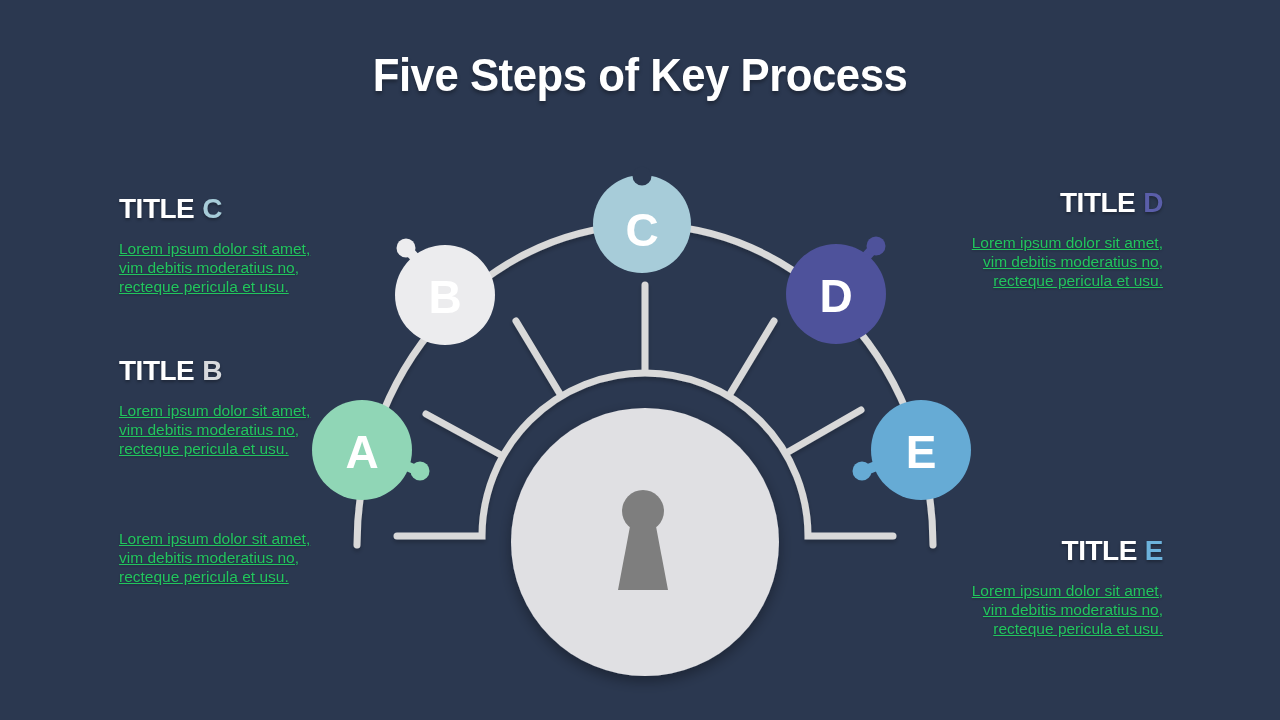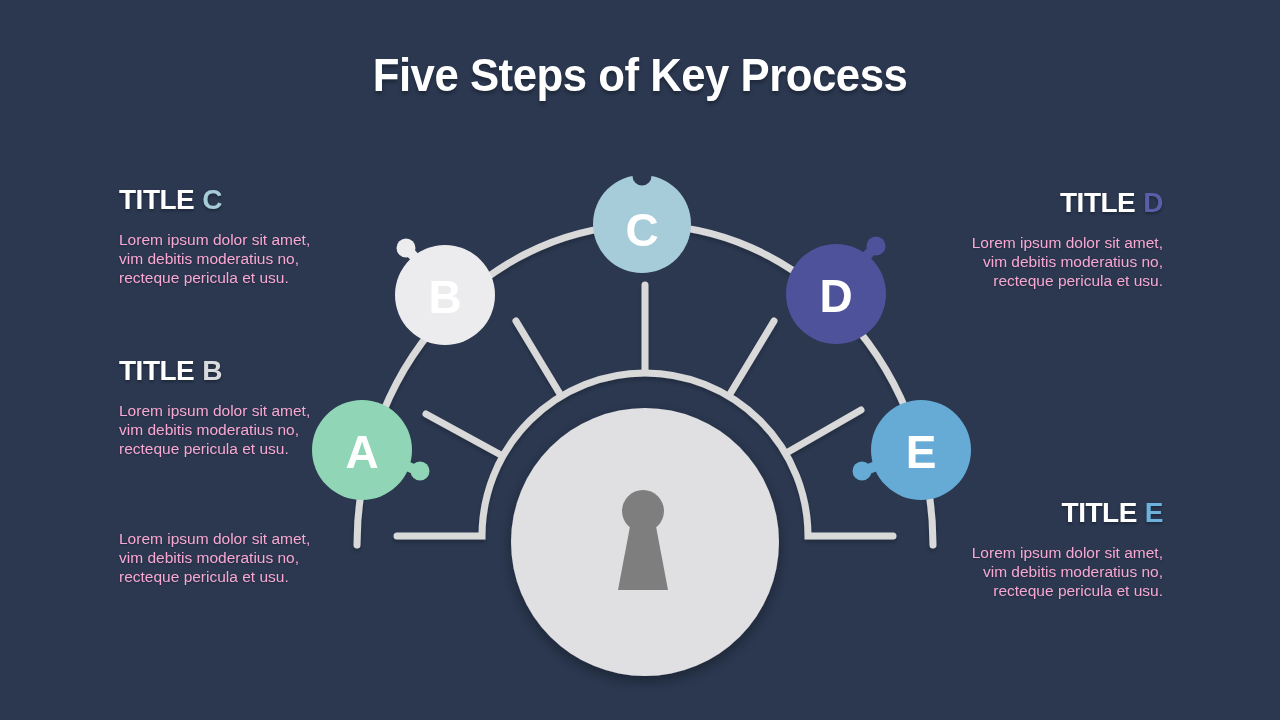--- a/index.html
+++ b/index.html
@@ -31,31 +31,32 @@
     line-height: 34px;
     color: #ffffff;
     letter-spacing: -0.5px;
     text-shadow: 0 2px 3px rgba(0,0,0,0.30);
   }
   .block-title .letter { margin-left: 8px; }
   .block-body {
     margin-top: 13px;
     font-size: 15.5px;
     line-height: 19px;
-    color: #f9a8d4;
+    color: #22c55e;
     text-shadow: 0 1px 2px rgba(0,0,0,0.25);
+    text-decoration: underline;
   }
   svg.diagram { position: absolute; left: 0; top: 0; }
 </style>
 </head>
 <body style="background-color: rgb(43, 56, 80);">
 
 <h1 class="slide-title">Five Steps of Key Process</h1>
 
-<div class="block left" style="top:183px">
+<div class="block left" style="top:192px">
   <div class="block-title">
     <span>TITLE</span><span class="letter" style="color: rgb(167, 204, 217);">C</span>
   </div>
   <div class="block-body">
     <div>Lorem ipsum dolor sit amet,</div>
     <div>vim debitis moderatius no,</div>
     <div>recteque pericula et usu.</div>
   </div>
 </div>
 
@@ -82,21 +83,21 @@
   <div class="block-title">
     <span>TITLE</span><span class="letter" style="color: rgb(90, 94, 169);">D</span>
   </div>
   <div class="block-body">
     <div>Lorem ipsum dolor sit amet,</div>
     <div>vim debitis moderatius no,</div>
     <div>recteque pericula et usu.</div>
   </div>
 </div>
 
-<div class="block right" style="top:496px">
+<div class="block right" style="top:534px">
   <div class="block-title">
     <span>TITLE</span><span class="letter" style="color: rgb(108, 178, 220);">E</span>
   </div>
   <div class="block-body">
     <div>Lorem ipsum dolor sit amet,</div>
     <div>vim debitis moderatius no,</div>
     <div>recteque pericula et usu.</div>
   </div>
 </div>
 

